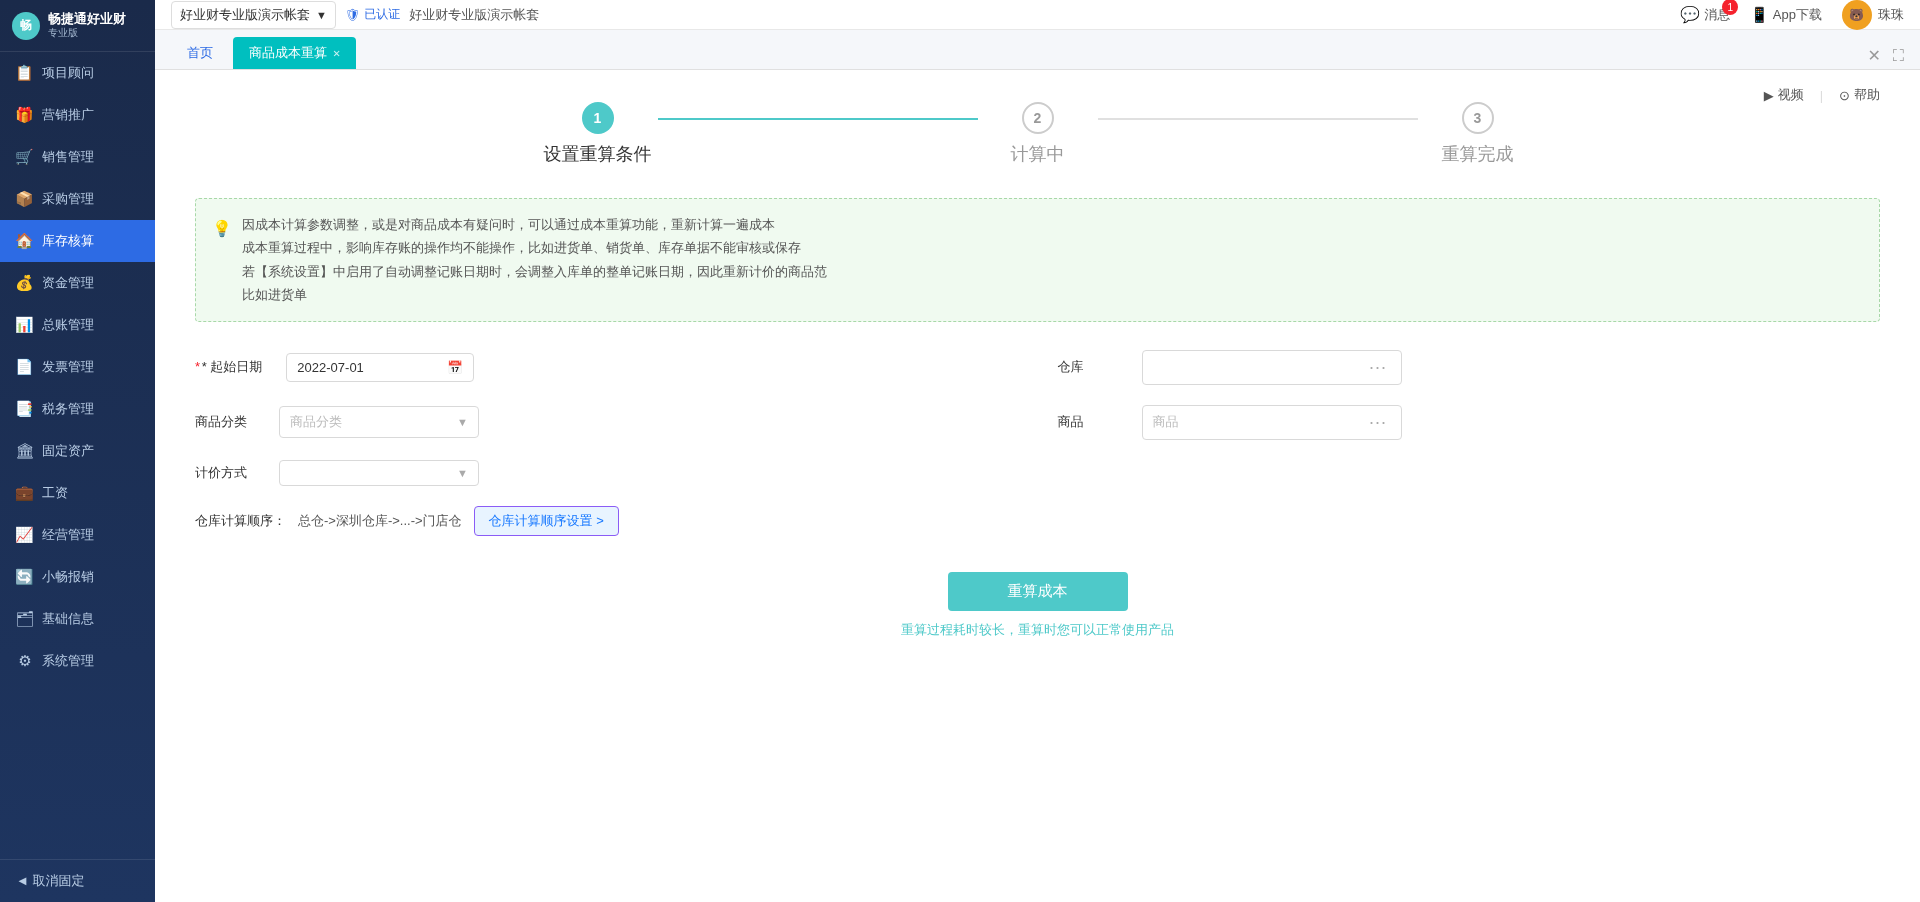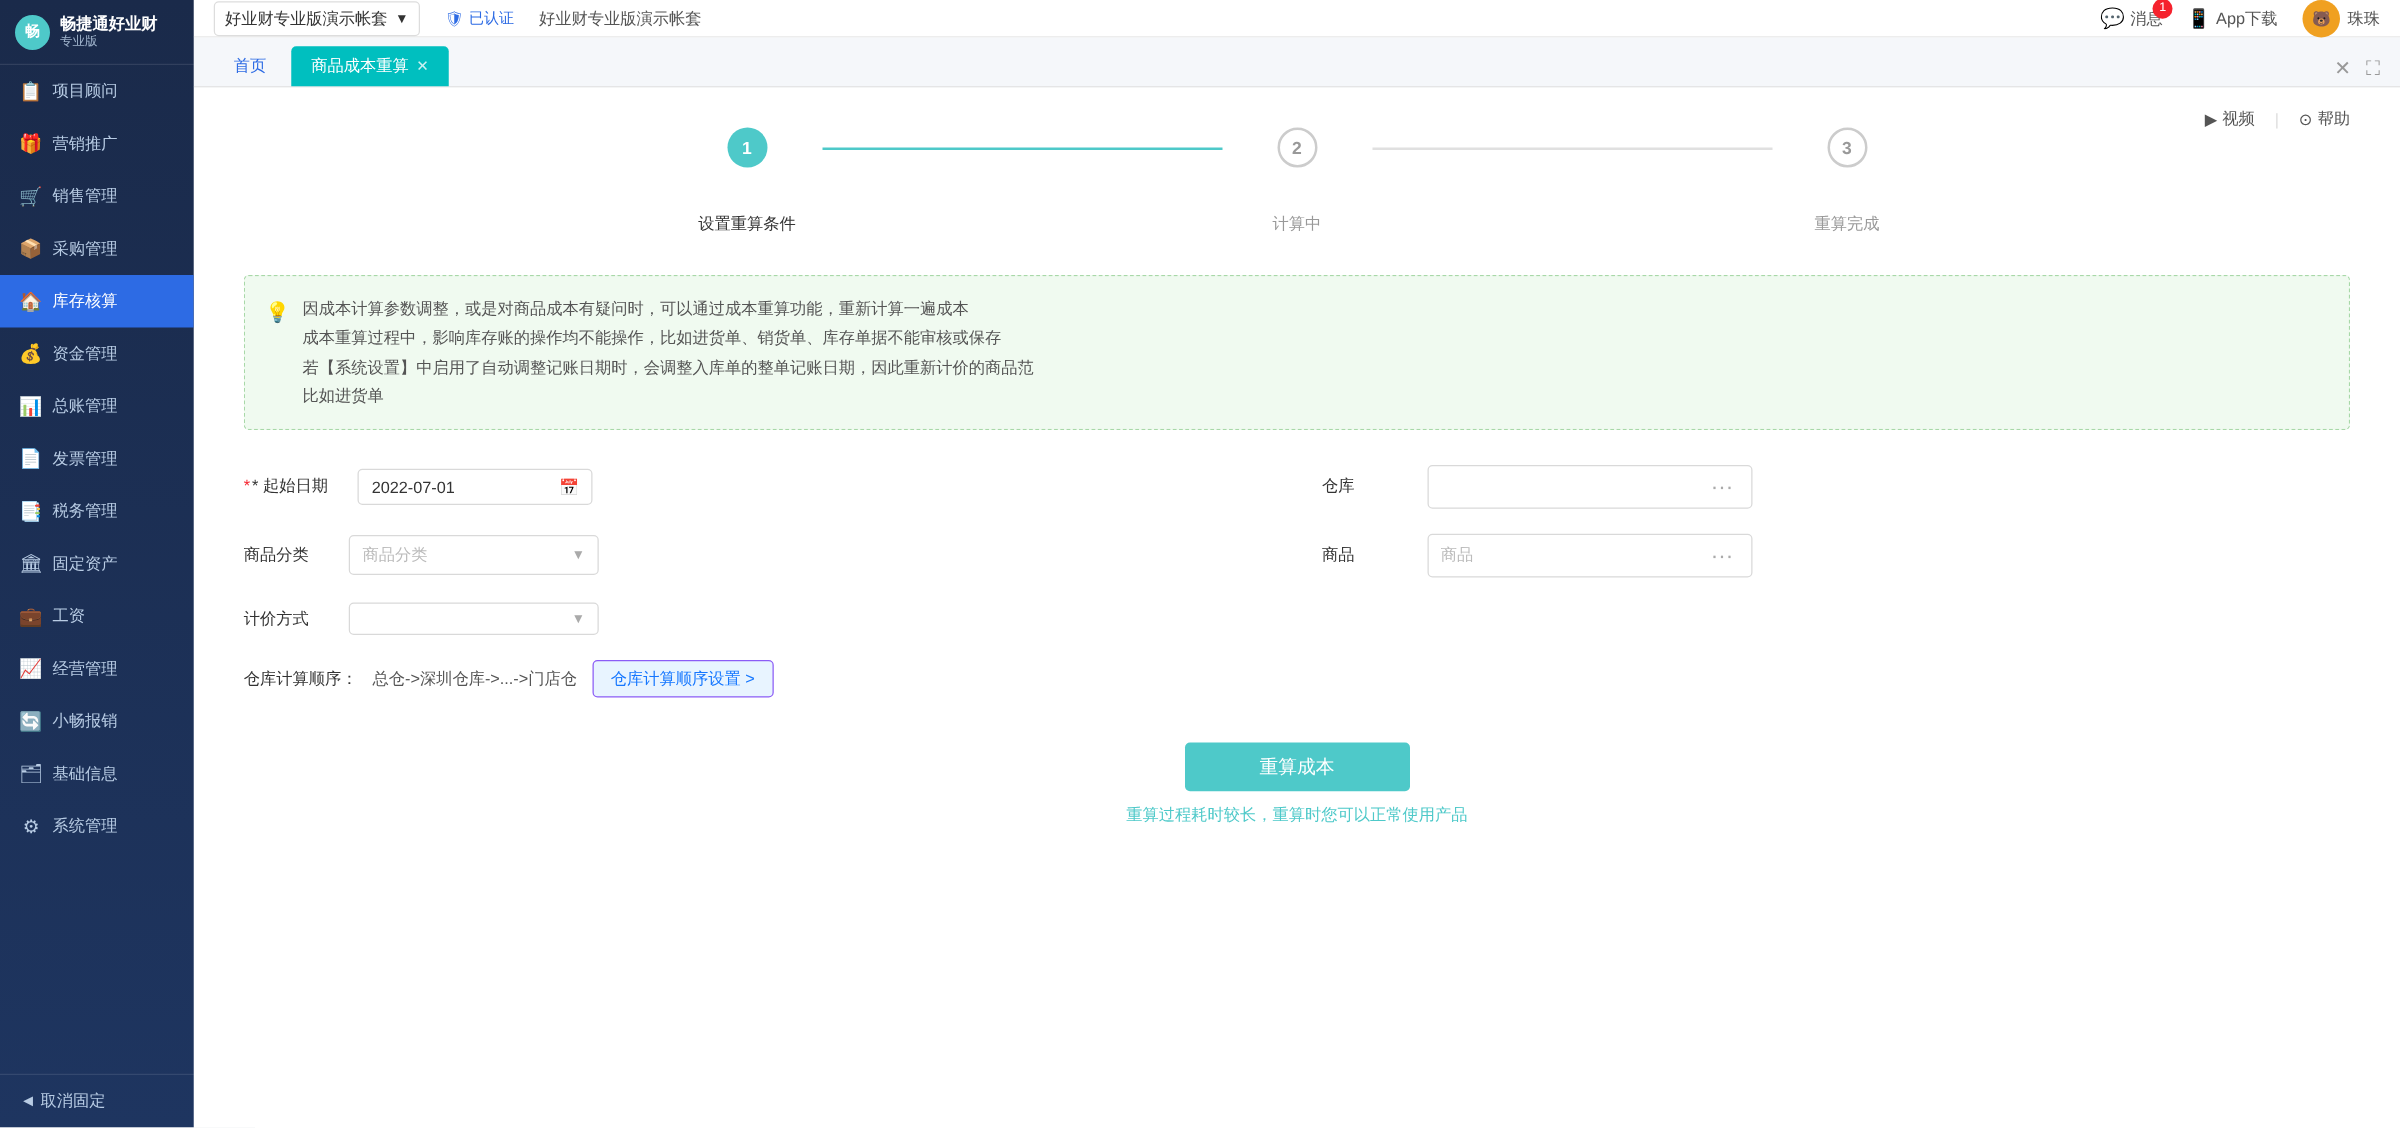--- a/index.html
+++ b/index.html
@@ -78,21 +78,21 @@
     }
 
     
     .topbar {
       height: 30px;
       background: #fff;
       display: flex;
       align-items: center;
       padding: 0 16px;
       border-bottom: 1px solid #e8e8e8;
-      gap: 20px;
+      gap: 9px;
       flex-shrink: 0;
     }
     .topbar-selector {
       display: flex;
       align-items: center;
       gap: 6px;
       color: #333;
       font-size: 13px;
       cursor: pointer;
       padding: 4px 8px;
@@ -155,20 +155,21 @@
       flex-shrink: 0;
       gap: 4px;
     }
     .tab {
       padding: 7px 16px;
       font-size: 13px;
       cursor: pointer;
       border-radius: 4px 4px 0 0;
       color: #555;
       background: transparent;
+      font-family: Liberation Mono, monospace;
     }
     .tab.active {
       background: #00bfbf;
       color: white;
       display: flex;
       align-items: center;
       gap: 6px;
     }
     .tab.home { color: #2d6be4; background: transparent; }
     .tab-close { font-size: 12px; cursor: pointer; opacity: 0.8; }
@@ -203,21 +204,21 @@
       cursor: pointer;
     }
     .step-circle {
       width: 32px; height: 32px;
       border-radius: 50%;
       display: flex; align-items: center; justify-content: center;
       font-size: 14px; font-weight: bold;
     }
     .step-circle.active { background: #4ec9c9; color: white; }
     .step-circle.inactive { background: #fff; border: 2px solid #ccc; color: #999; }
-    .step-label { font-size: 13px; color: #333; margin-top: 28px; }
+    .step-label { font-size: 18px; color: #333; }
     .step-label.inactive { color: #999; }
 
     
     .notice-box {
       border: 1px dashed #a8d8a8;
       background: #f0faf0;
       border-radius: 4px;
       padding: 14px 16px;
       margin-bottom: 28px;
       display: flex;

